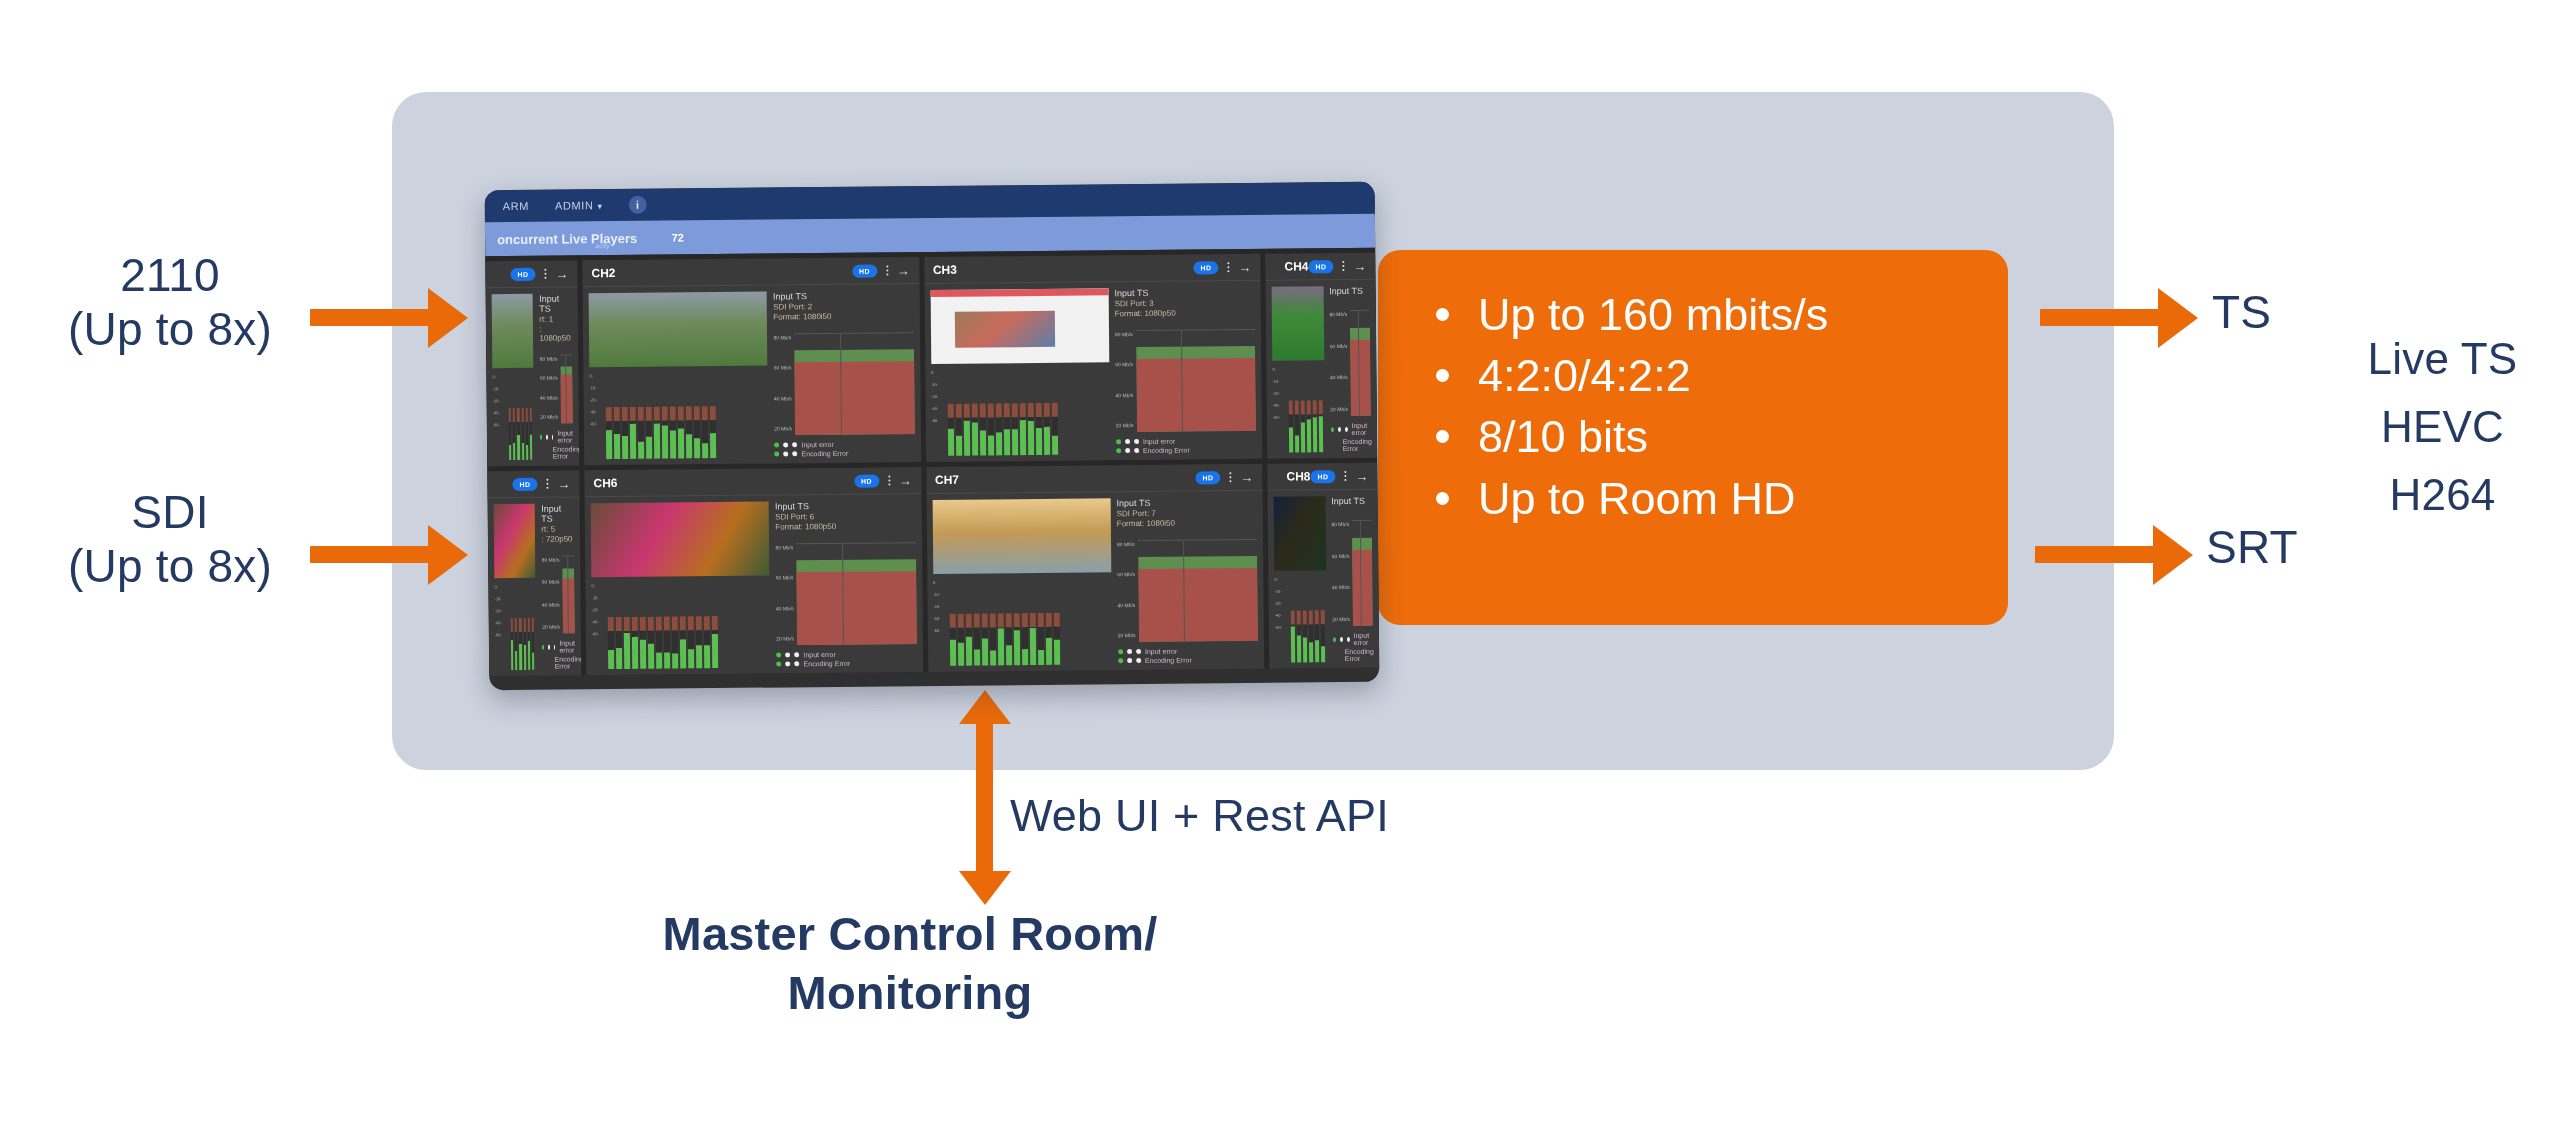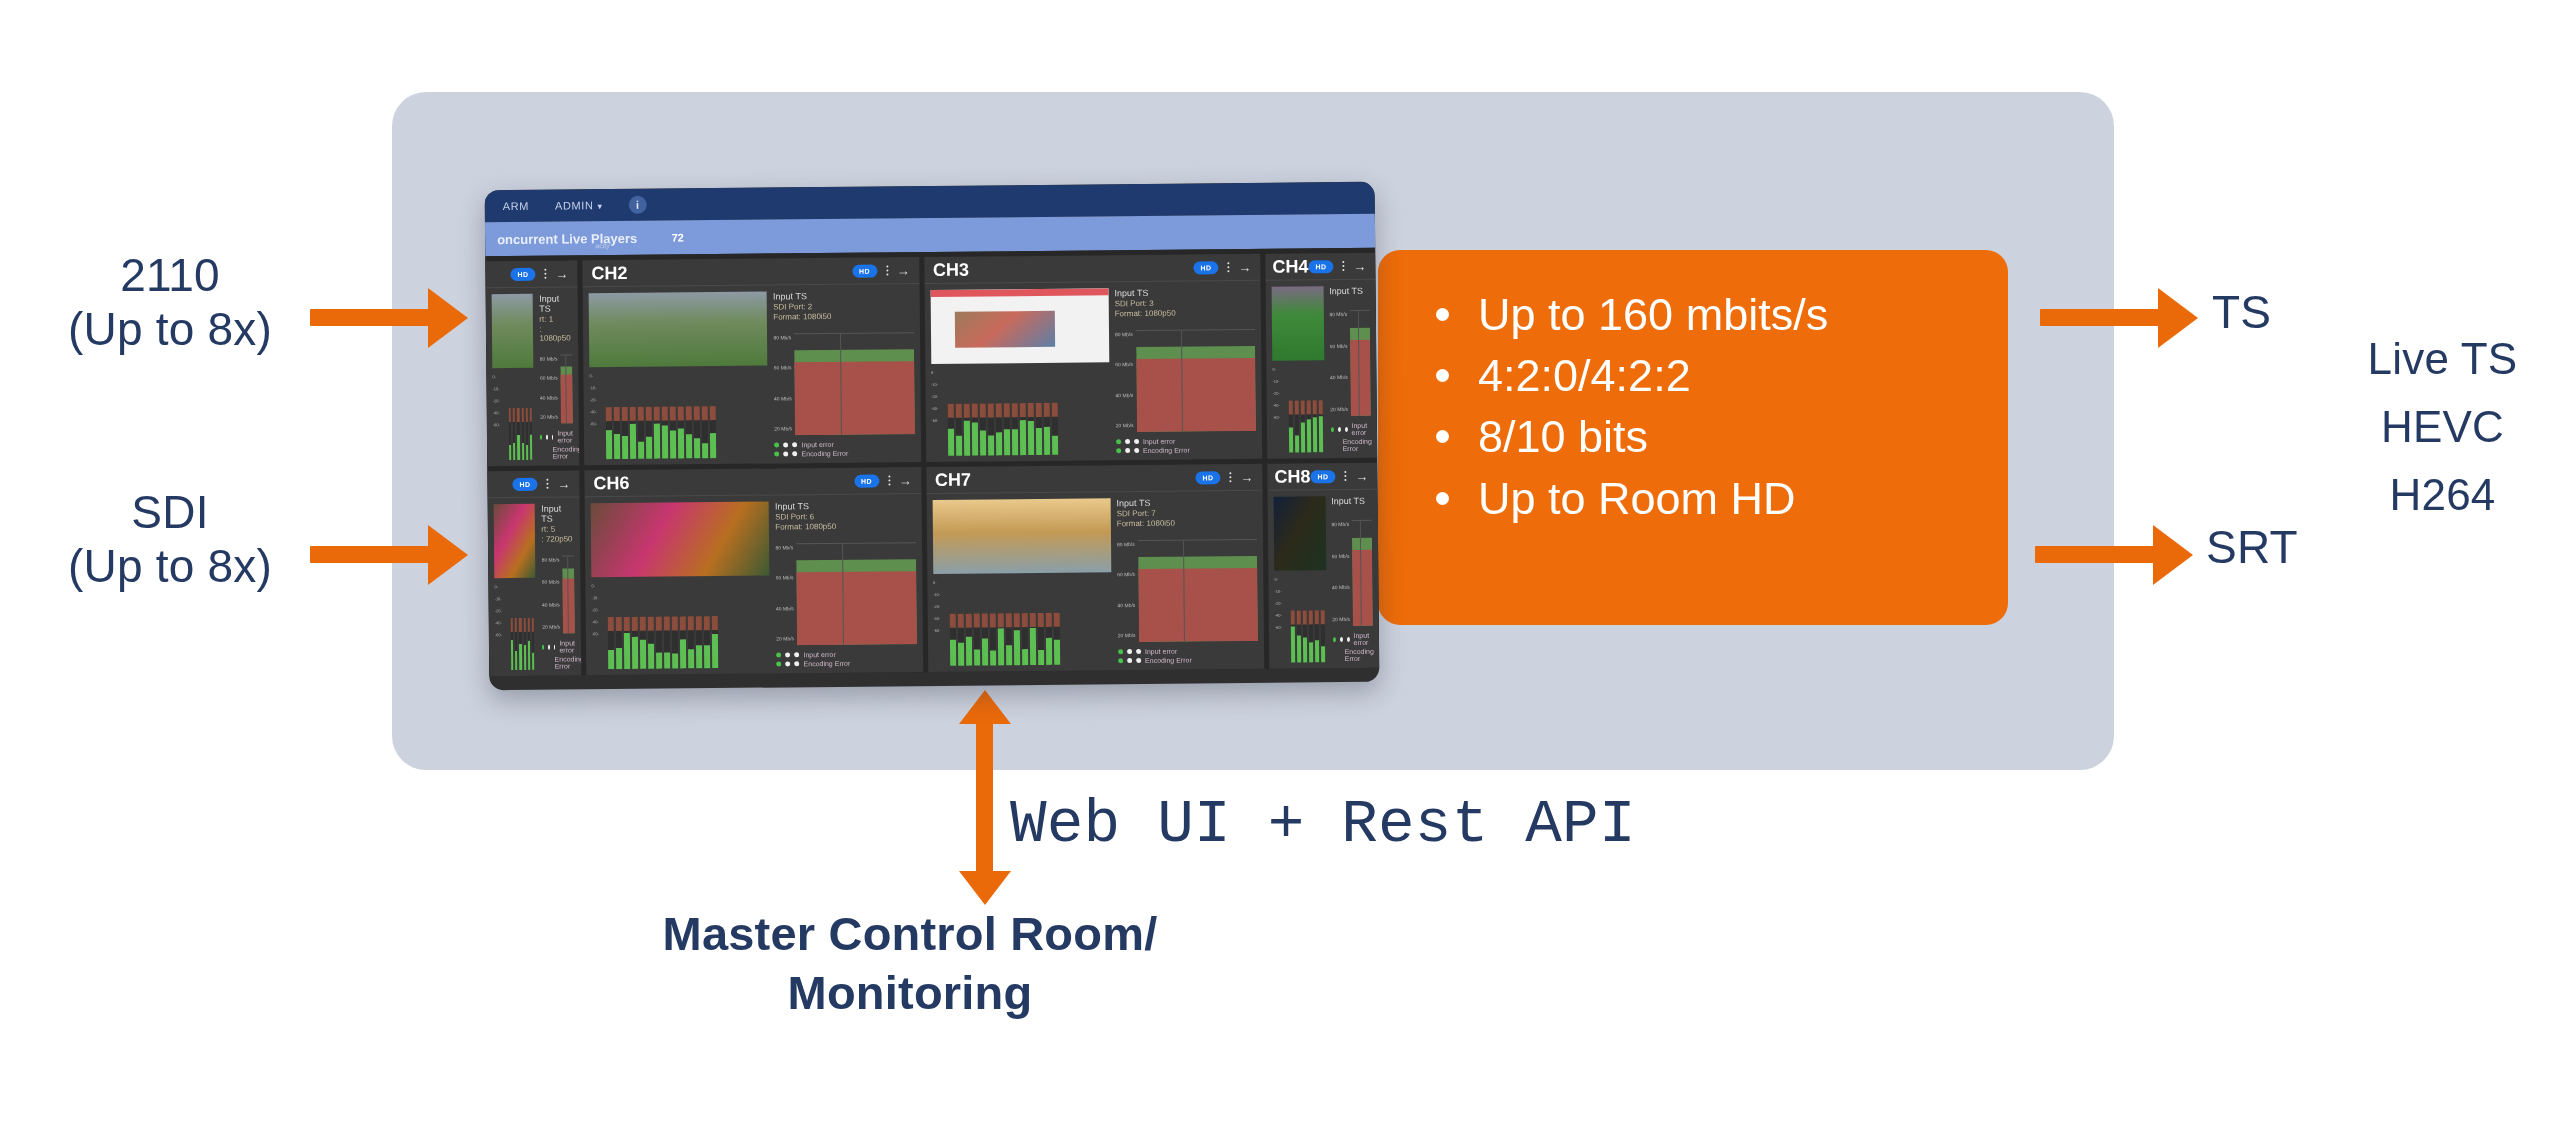--- a/index.html
+++ b/index.html
@@ -28,21 +28,21 @@
   #label-sdi{left:10px;top:485px;width:320px;}
 
   .out-label{position:absolute;font-size:46px;}
   #label-ts{left:2212px;top:285px;}
   #label-srt{left:2206px;top:520px;}
 
   #label-livets{
     position:absolute;left:2330px;top:325px;width:225px;
     text-align:center;font-size:44px;line-height:1.55;
   }
-  #label-webui{position:absolute;left:1010px;top:790px;font-size:61px;font-family:Liberation Mono, monospace;}
+  #label-webui{position:absolute;left:1010px;top:790px;font-size:45px;}
   #label-mcr{
     position:absolute;left:600px;top:905px;width:620px;text-align:center;
     font-size:47px;font-weight:bold;line-height:1.25;
   }
 
   
   .arrow-h{position:absolute;height:60px;}
   .arrow-h .shaft{
     position:absolute;left:0;top:21px;height:17px;background:#ea6a0a;border-radius:1px;
   }
@@ -127,21 +127,21 @@
   .grid{
     display:grid;grid-template-columns:92px 1fr 1fr 110px;
     grid-template-rows:1fr 1fr;gap:5px;padding:5px 0 0 0;
     height:420px;box-sizing:border-box;background:#272727;
   }
   .card{background:#3a3a3a;display:flex;flex-direction:column;overflow:hidden;}
   .card-head{
     height:26px;display:flex;align-items:center;justify-content:space-between;
     padding:0 9px;border-bottom:1px solid #4a4a4a;flex:0 0 auto;
   }
-  .card-title{color:#ffffff;font-size:18px;font-weight:bold;}
+  .card-title{color:#ffffff;font-size:12px;font-weight:bold;}
   .card-actions{display:flex;align-items:center;gap:9px;}
   .hd-badge{
     background:#1a73e8;color:#fff;font-size:7px;font-weight:bold;
     border-radius:9px;padding:3px 7px;letter-spacing:.4px;
   }
   .kebab{display:flex;flex-direction:column;gap:2px;}
   .kebab i{width:2px;height:2px;background:#e4e4e4;border-radius:50%;display:block;}
   .arrow-ico{color:#e8e8e8;font-size:13px;line-height:1;}
   .card-body{display:flex;flex:1;padding:6px;gap:6px;min-height:0;}
   .left-col{display:flex;flex-direction:column;width:56%;gap:3px;min-width:0;}

